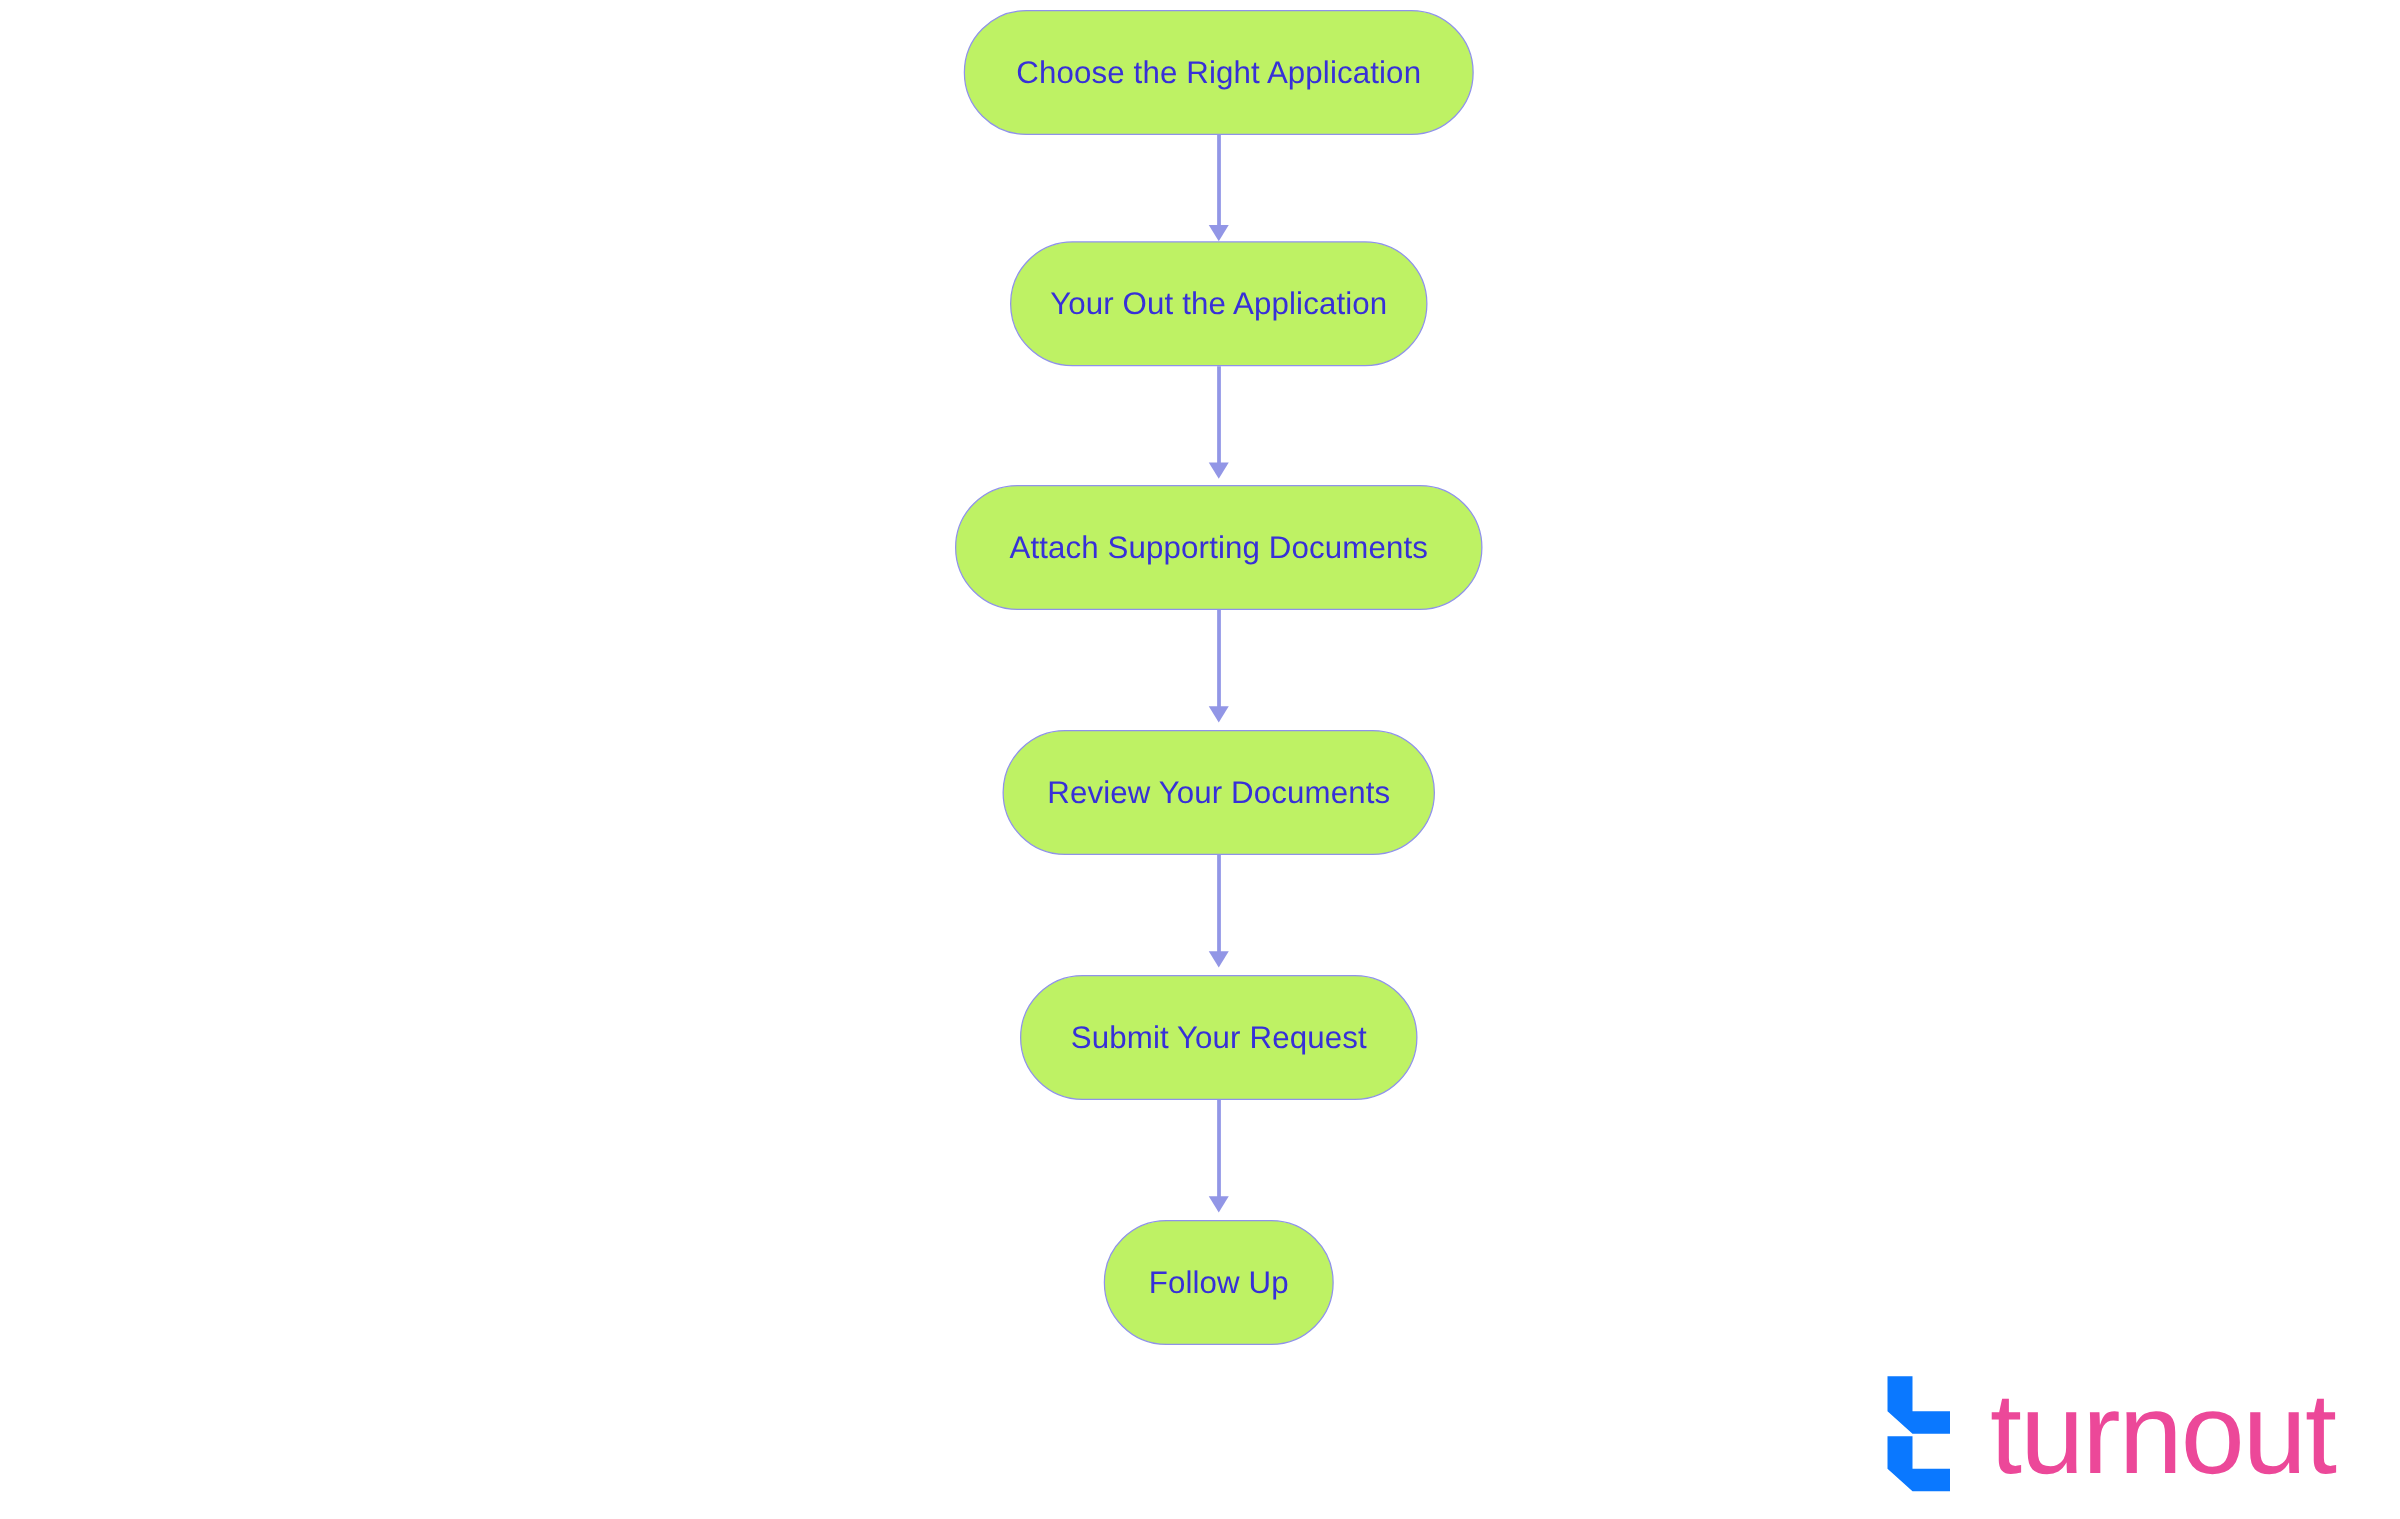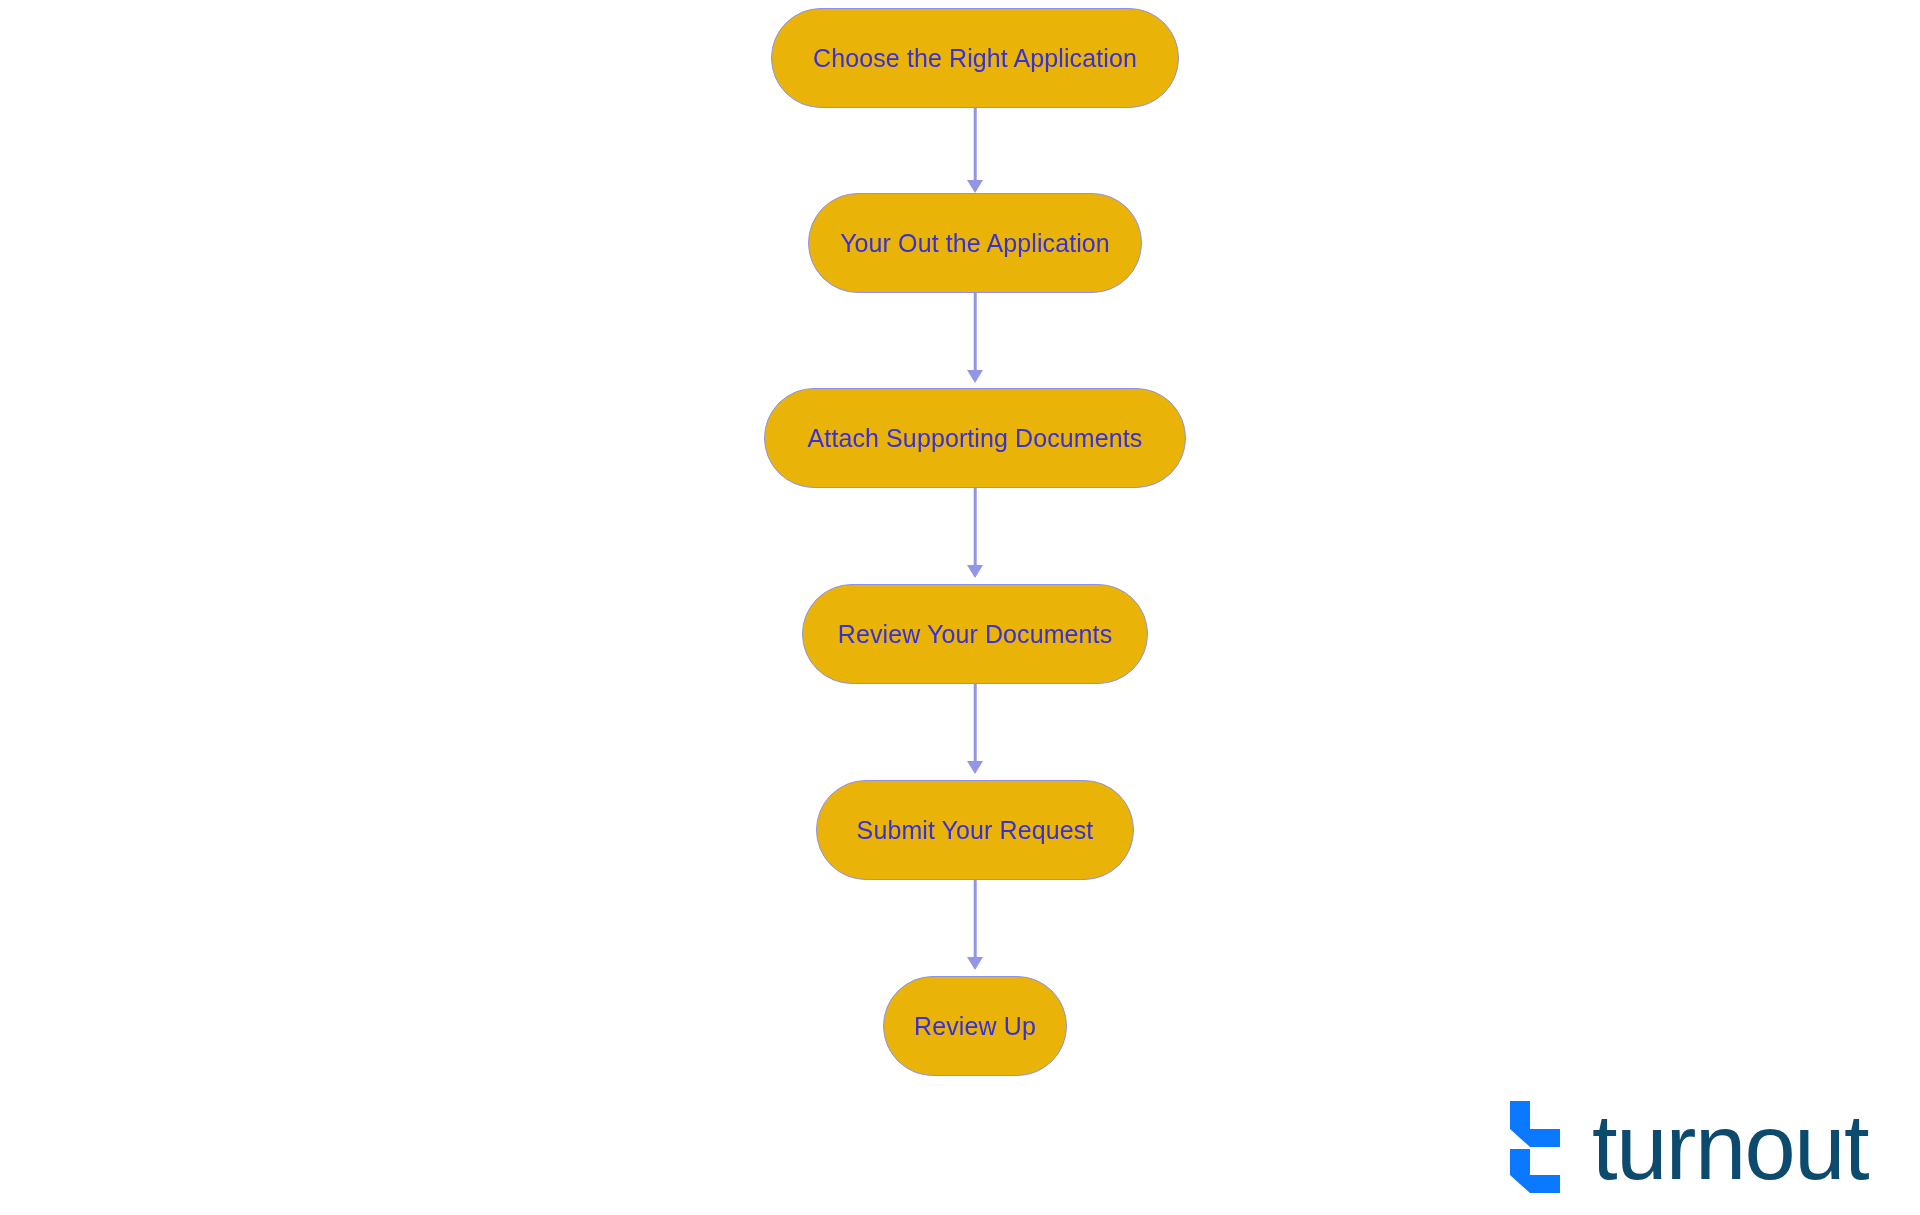--- a/index.html
+++ b/index.html
@@ -27,21 +27,21 @@
     left: 0;
     top: 0;
     width: 1920px;
     height: 1215px;
   }
 
   
   .node {
     position: absolute;
     box-sizing: border-box;
-    background: #eab308;
+    background: #bef264;
     border: 1.6px solid #8f92ea;
     border-radius: 999px;
     display: flex;
     align-items: center;
     justify-content: center;
     transform: translateX(-50%);
     left: 975px;
   }
   .node-label {
     color: #3730d8;
@@ -85,21 +85,21 @@
     right: 52px;
     bottom: 20px;
     display: flex;
     align-items: center;
     gap: 26px;
   }
   #brand-logo .mark {
     display: block;
   }
   #brand-logo .wordmark {
-    color: #0c4a6e;
+    color: #ec4899;
     font-size: 92px;
     line-height: 0.9;
     font-weight: 400;
     letter-spacing: -1.5px;
     font-family: "Liberation Sans", sans-serif;
   }
 </style>
 </head>
 <body>
 
@@ -146,21 +146,21 @@
     <div class="node" style="top:780px; height:100px; width:318px;">
       <span class="node-label">Submit Your Request</span>
     </div>
 
     <div class="connector" style="top:880px; height:96px;">
       <div class="line" style="height:78px;"></div>
       <div class="head" style="top:77px;"></div>
     </div>
 
     <div class="node" style="top:976px; height:100px; width:184px;">
-      <span class="node-label">Review Up</span>
+      <span class="node-label">Follow Up</span>
     </div>
 
   </div>
 
   <div id="brand-logo">
     <svg class="mark" width="58" height="96" viewBox="0 0 58 96" aria-hidden="true">
       <path d="M2 2 H22 V30 H52 V48 H22 L2 30 Z" fill="#0a78ff"></path>
       <path d="M2 50 H22 V76 H52 V94 H22 L2 76 Z" fill="#0a78ff"></path>
     </svg>
     <span class="wordmark">turnout</span>

